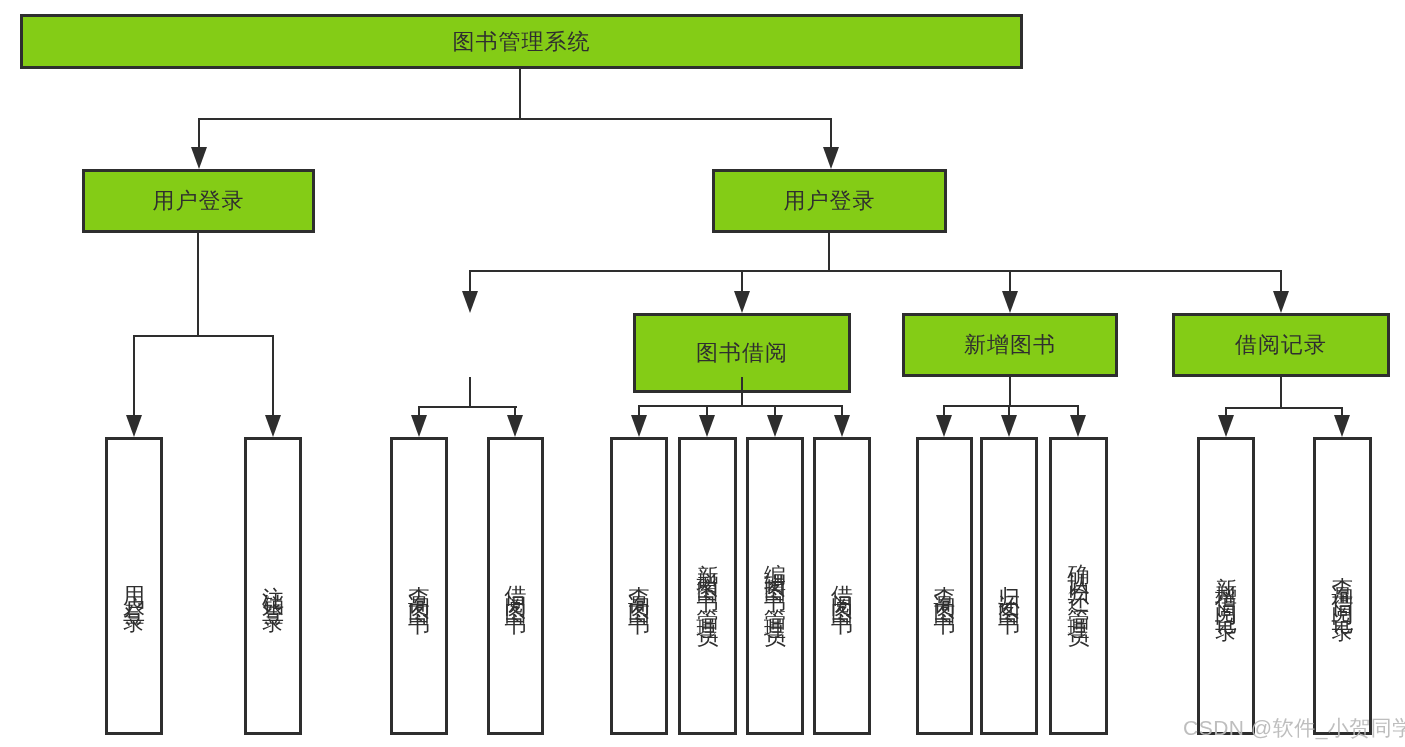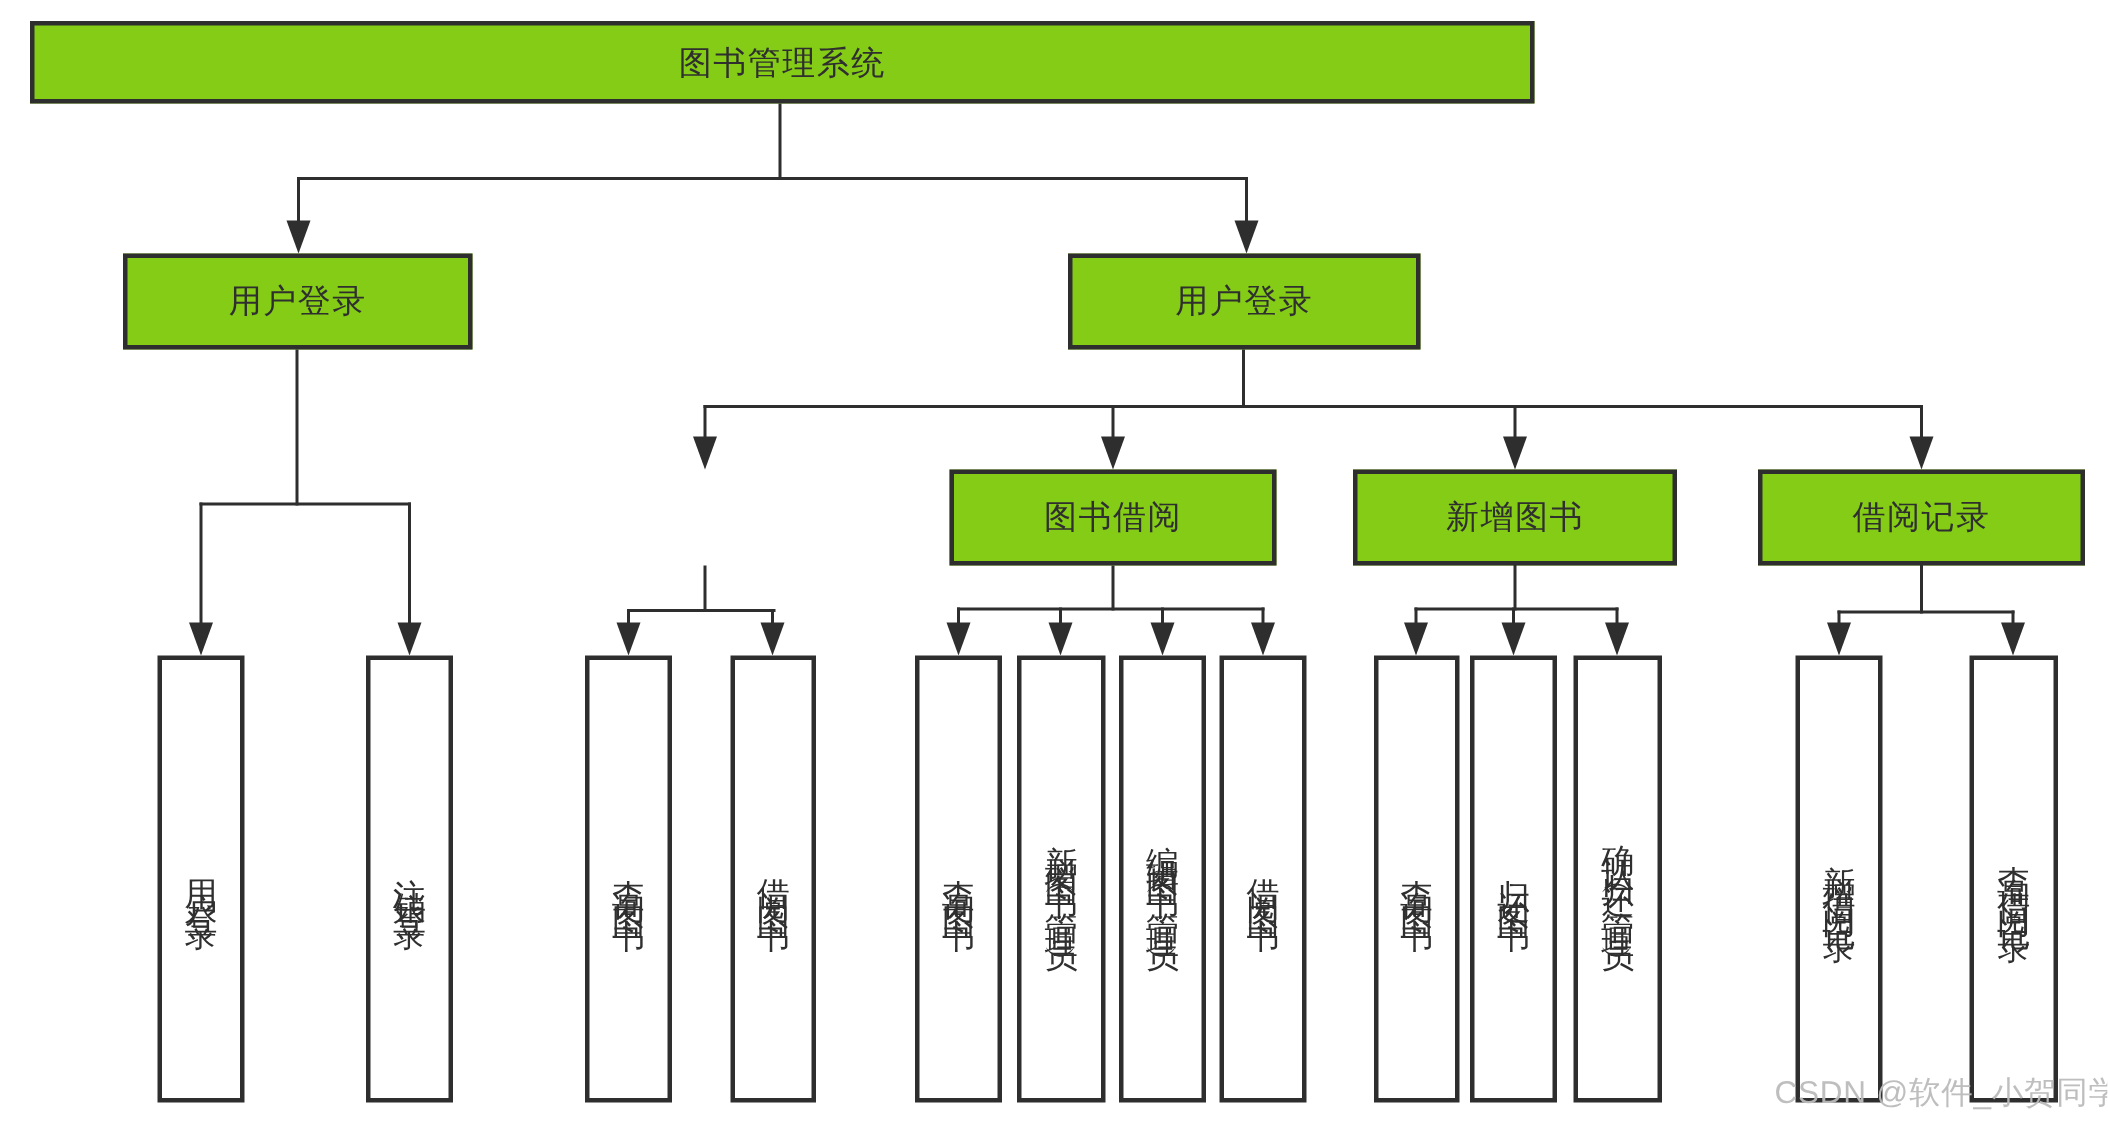--- a/index.html
+++ b/index.html
@@ -93,21 +93,21 @@
   <div class="drop" style="left:126px; top:335px; height:102px;"></div>
   <div class="drop" style="left:265px; top:335px; height:102px;"></div>
 
   <div class="vl" style="left:828px; top:233px; height:39px;"></div>
   <div class="hl" style="left:469px; top:270px; width:813px;"></div>
   <div class="drop" style="left:462px; top:270px; height:43px;"></div>
   <div class="drop" style="left:734px; top:270px; height:43px;"></div>
   <div class="drop" style="left:1002px; top:270px; height:43px;"></div>
   <div class="drop" style="left:1273px; top:270px; height:43px;"></div>
 
-  <div class="node" style="left:633px; top:313px; width:218px; height:64px;text-align:right;">
+  <div class="node" style="left:633px; top:313px; width:218px; height:80px;text-align:right;">
     <span>图书借阅</span>
   </div>
   <div class="node" style="left:902px; top:313px; width:216px; height:64px;">
     <span>新增图书</span>
   </div>
   <div class="node" style="left:1172px; top:313px; width:218px; height:64px;">
     <span>借阅记录</span>
   </div>
 
   <div class="vl" style="left:469px; top:377px; height:31px;"></div>

